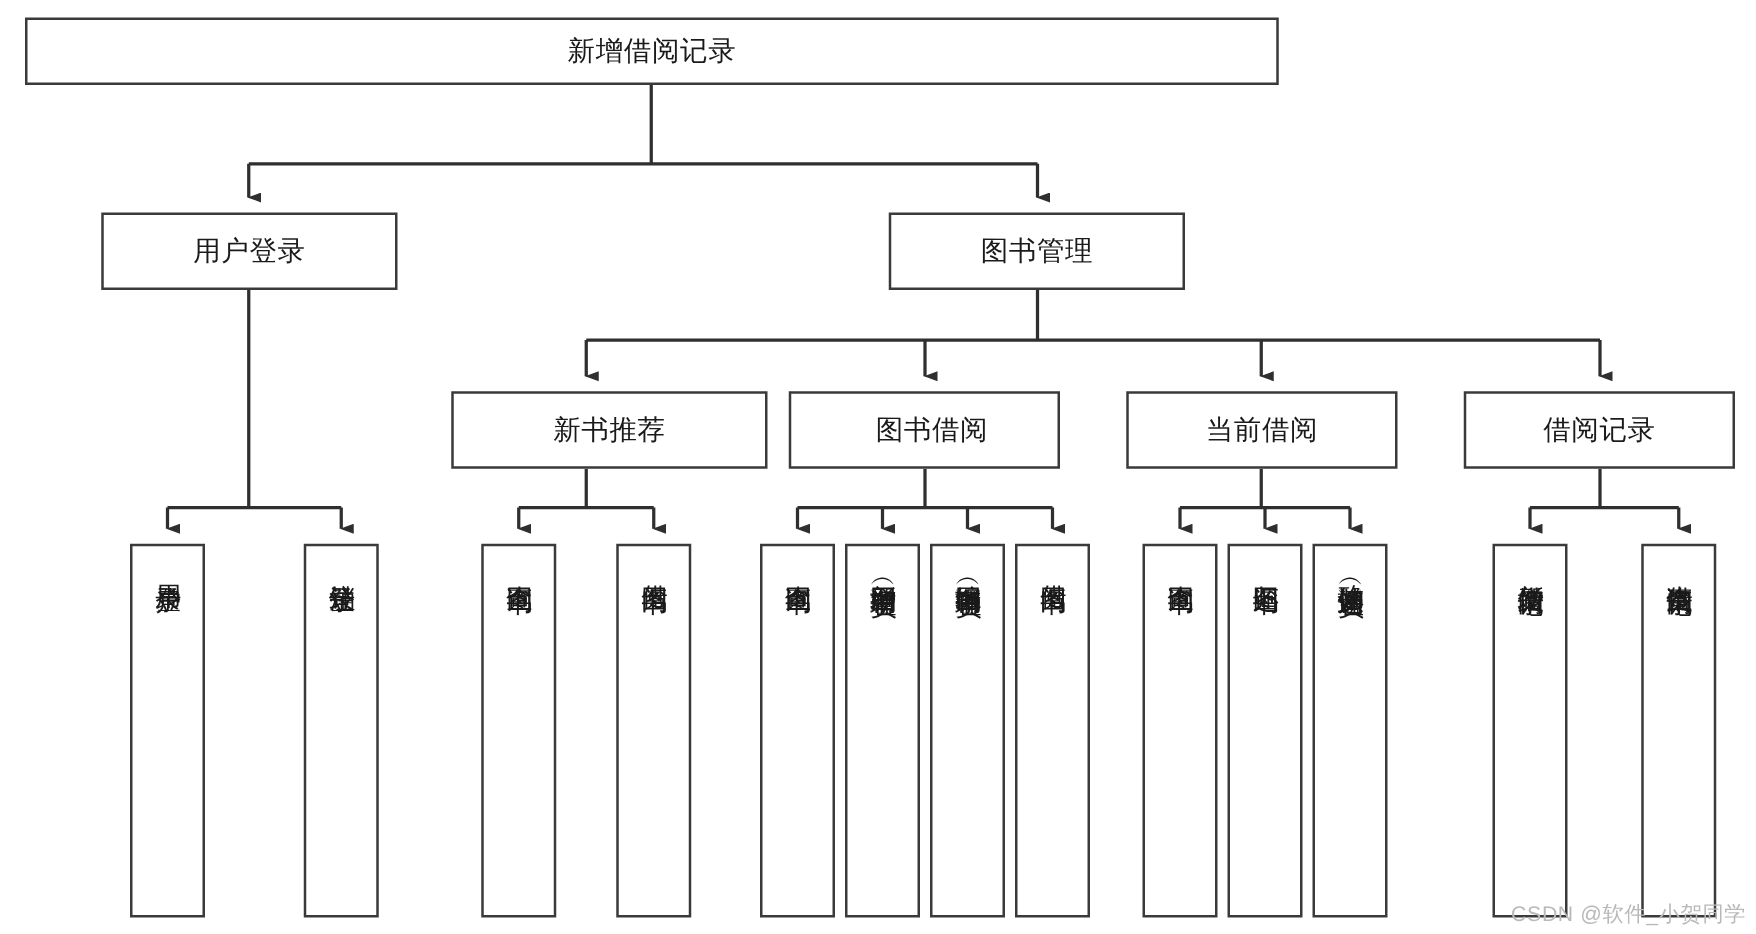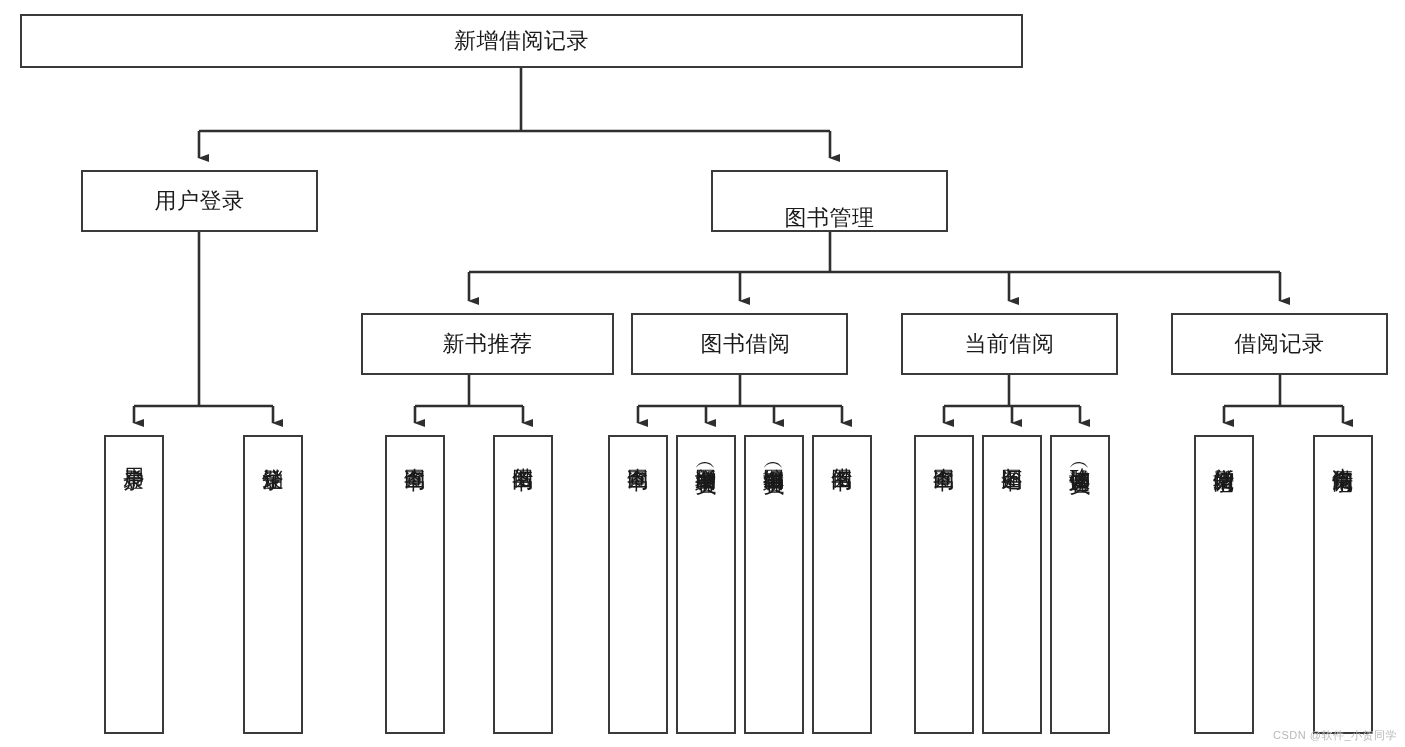--- a/index.html
+++ b/index.html
@@ -59,21 +59,21 @@
     line-height: 1.12;
     writing-mode: vertical-rl;
     text-orientation: upright;
     white-space: pre;
     letter-spacing: 1px;
   }
   #watermark {
     position: absolute;
     right: 8px;
     bottom: 4px;
-    font-size: 11px;
+    font-size: 17px;
     color: #b9b9b9;
     white-space: nowrap;
     z-index: 3;
     letter-spacing: 0.5px;
   }
 </style>
 </head>
 <body>
 
 <div id="diagram-root">
@@ -128,21 +128,21 @@
     </g>
   </svg>
 
   <div class="node-box node-h" style="left:20px; top:14px; width:1003px; height:54px;">
     <span class="node-label">新增借阅记录</span>
   </div>
 
   <div class="node-box node-h" style="left:81px; top:170px; width:237px; height:62px;">
     <span class="node-label">用户登录</span>
   </div>
-  <div class="node-box node-h" style="left:711px; top:170px; width:237px; height:62px;align-items:flex-end;">
+  <div class="node-box node-h" style="left:711px; top:170px; width:237px; height:62px;">
     <span class="node-label">图书管理</span>
   </div>
 
   <div class="node-box node-h" style="left:361px; top:313px; width:253px; height:62px;">
     <span class="node-label">新书推荐</span>
   </div>
   <div class="node-box node-h" style="left:631px; top:313px; width:217px; height:62px;padding-left:12px;">
     <span class="node-label">图书借阅</span>
   </div>
   <div class="node-box node-h" style="left:901px; top:313px; width:217px; height:62px;">

